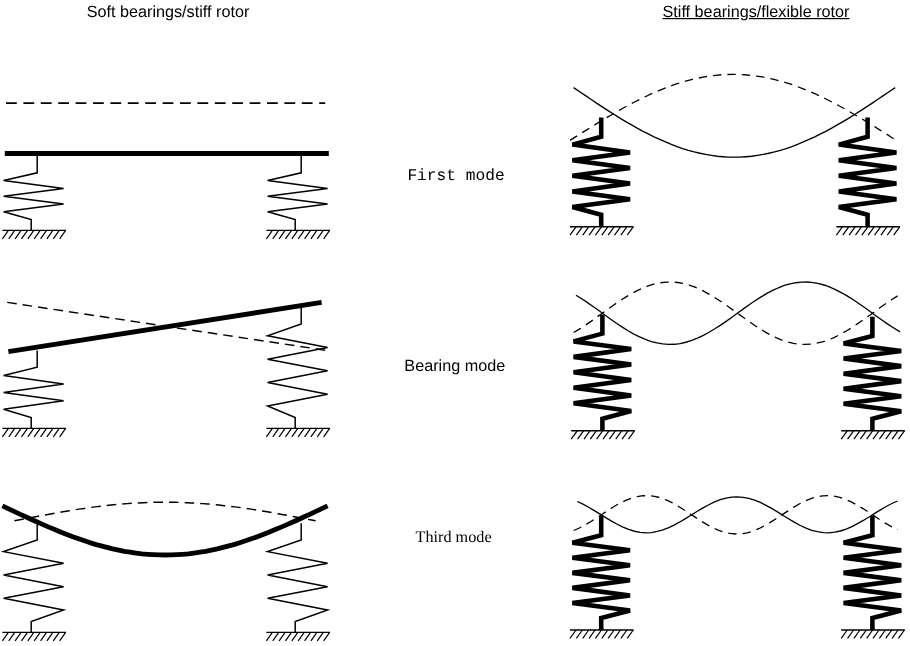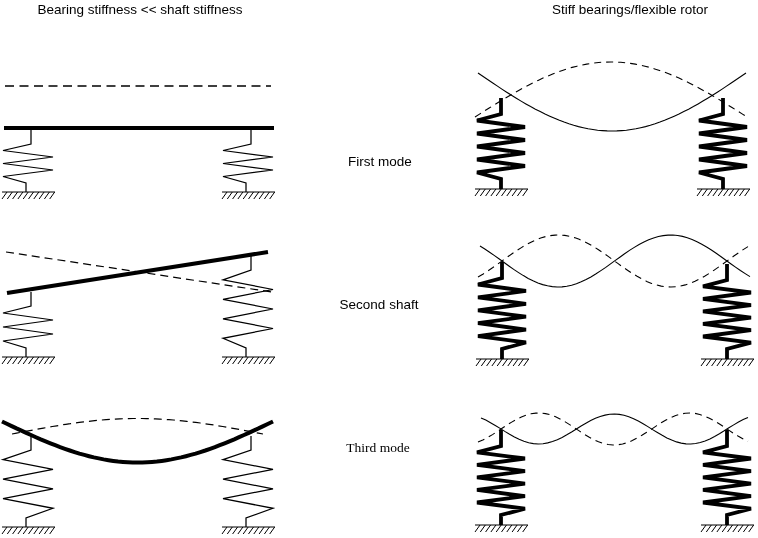--- a/index.html
+++ b/index.html
@@ -25,29 +25,29 @@
     white-space:nowrap;
   }
   #fig{position:absolute;left:0;top:0;}
 </style>
 </head>
 <body>
 
 <div class="page">
 
   <div class="col-title" style="left:140px;">
-    <div>Bearing stiffness &lt;&lt; shaft stiffness</div>
+    <div>Soft bearings/stiff rotor</div>
   </div>
 
-  <div class="col-title" style="left:630px;">
+  <div class="col-title" style="left:630px;text-decoration:underline;">
     <div>Stiff bearings/flexible rotor</div>
   </div>
 
-  <div class="mode-label" style="left:380px;top:154px;">First mode</div>
-  <div class="mode-label" style="left:379px;top:297px;">Second shaft</div>
+  <div class="mode-label" style="left:380px;top:140px;font-family:Liberation Mono, monospace;">First mode</div>
+  <div class="mode-label" style="left:379px;top:297px;">Bearing mode</div>
   <div class="mode-label" style="left:378px;top:440px;font-family:Liberation Serif, serif;">Third mode</div>
 
   <svg id="fig" width="758" height="538" viewBox="0 0 758 538">
       <g>
         <line x1="5" y1="86" x2="271" y2="86" stroke="#000000" stroke-width="1.4" stroke-dasharray="9 5.5"></line>
         <line x1="4" y1="128" x2="274" y2="128" stroke="#000000" stroke-width="4.2"></line>
         <path d="M31.0,130.0 L 31.0,144.0 L 3.0,150.5 L 53.0,157.0 L 3.0,163.5 L 53.0,170.0 L 3.0,176.5 L 26.0,183.0 L 26.0,192.0" fill="none" stroke="#000000" stroke-width="1.25" stroke-linejoin="miter"></path>
         <line x1="2" y1="192" x2="55" y2="192" stroke="#000000" stroke-width="1.2"></line>
         <path d="M7.0,192 L2.0,199 M12.3,192 L7.3,199 M17.6,192 L12.6,199 M22.9,192 L17.9,199 M28.2,192 L23.2,199 M33.5,192 L28.5,199 M38.8,192 L33.8,199 M44.1,192 L39.1,199 M49.4,192 L44.4,199 M54.7,192 L49.7,199" stroke="#000000" stroke-width="1" fill="none"></path>
         <path d="M251.0,130.0 L 251.0,144.0 L 223.0,150.5 L 273.0,157.0 L 223.0,163.5 L 273.0,170.0 L 223.0,176.5 L 246.0,183.0 L 246.0,192.0" fill="none" stroke="#000000" stroke-width="1.25" stroke-linejoin="miter"></path>

